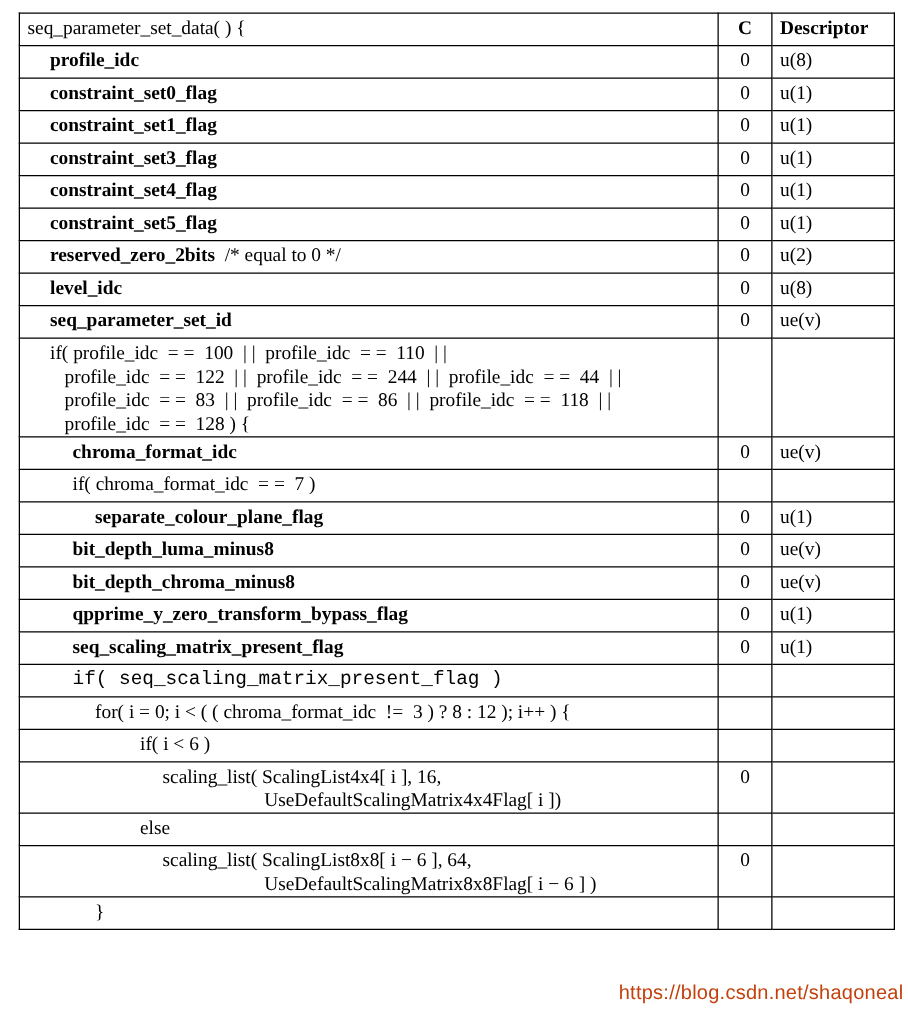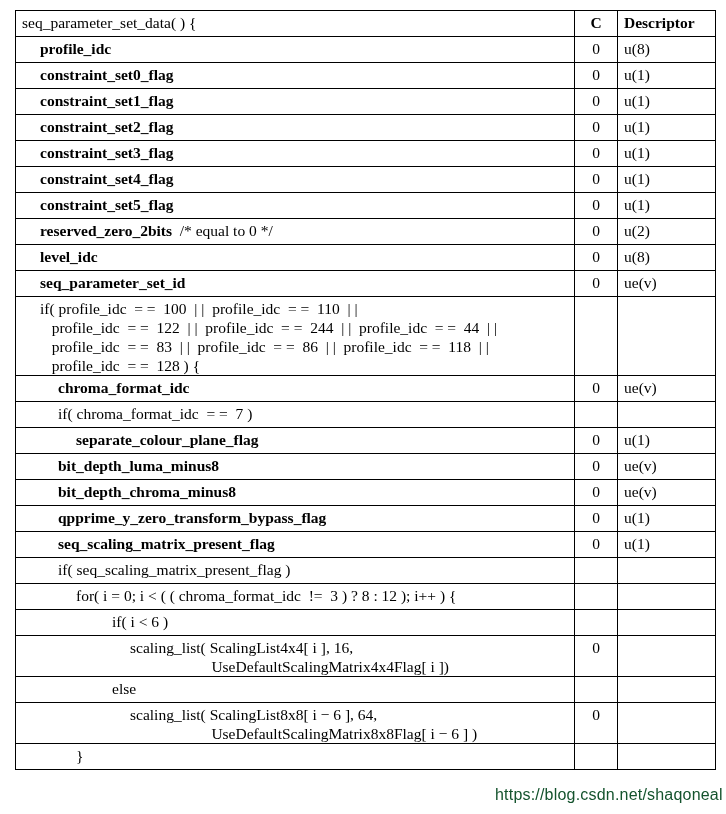--- a/index.html
+++ b/index.html
@@ -9,21 +9,21 @@
                  table-layout: fixed; width: 700px; }
   table.syntax td { border: 1.5px solid #000; padding: 0 6px; vertical-align: top;
                     line-height: 19px; white-space: pre; }
   col.c-syntax { width: 559px; }
   col.c-c { width: 43px; }
   col.c-desc { width: 98px; }
   td.c { text-align: center; }
   tr.h1 td { height: 23px; padding-top: 2px; }
   .b { font-weight: bold; }
   .hdr { font-weight: bold; }
-  .watermark { position: absolute; left: 495px; top: 786px; color: #14532d;
+  .watermark { position: absolute; left: 495px; top: 786px; color: #c2410c;
                font-family: "Liberation Sans", sans-serif; font-size: 16px; letter-spacing: 0.2px; }
 </style>
 </head>
 <body>
 
 <table class="syntax">
   <colgroup>
       <col class="c-syntax">
       <col class="c-c">
       <col class="c-desc">
@@ -39,25 +39,20 @@
         <td class="c">0</td>
         <td>u(8)</td>
       </tr>
       <tr class="h1">
         <td style="padding-left: 24px;"><span class="b">constraint_set0_flag</span></td>
         <td class="c">0</td>
         <td>u(1)</td>
       </tr>
       <tr class="h1">
         <td style="padding-left: 24px;"><span class="b">constraint_set1_flag</span></td>
-        <td class="c">0</td>
-        <td>u(1)</td>
-      </tr>
-      <tr class="h1">
-        <td style="padding-left: 24px;"><span class="b">constraint_set2_flag</span></td>
         <td class="c">0</td>
         <td>u(1)</td>
       </tr>
       <tr class="h1">
         <td style="padding-left: 24px;"><span class="b">constraint_set3_flag</span></td>
         <td class="c">0</td>
         <td>u(1)</td>
       </tr>
       <tr class="h1">
         <td style="padding-left: 24px; margin-top: 39px;"><span class="b">constraint_set4_flag</span></td>
@@ -121,21 +116,21 @@
         <td style="padding-left: 42px;"><span class="b">qpprime_y_zero_transform_bypass_flag</span></td>
         <td class="c">0</td>
         <td>u(1)</td>
       </tr>
       <tr class="h1">
         <td style="padding-left: 42px;"><span class="b">seq_scaling_matrix_present_flag</span></td>
         <td class="c">0</td>
         <td>u(1)</td>
       </tr>
       <tr class="h1">
-        <td style="padding-left: 42px;"><span>if( seq_scaling_matrix_present_flag )</span></td>
+        <td style="padding-left: 42px; font-family: Liberation Mono, monospace;"><span>if( seq_scaling_matrix_present_flag )</span></td>
         <td class="c"></td>
         <td></td>
       </tr>
       <tr class="h1">
         <td style="padding-left: 60px;"><span>for( i = 0; i &lt; ( ( chroma_format_idc  !=  3 ) ? 8 : 12 ); i++ ) {</span></td>
         <td class="c"></td>
         <td></td>
       </tr>
       <tr class="h1">
         <td style="padding-left: 96px;"><span>if( i &lt; 6 )</span></td>

